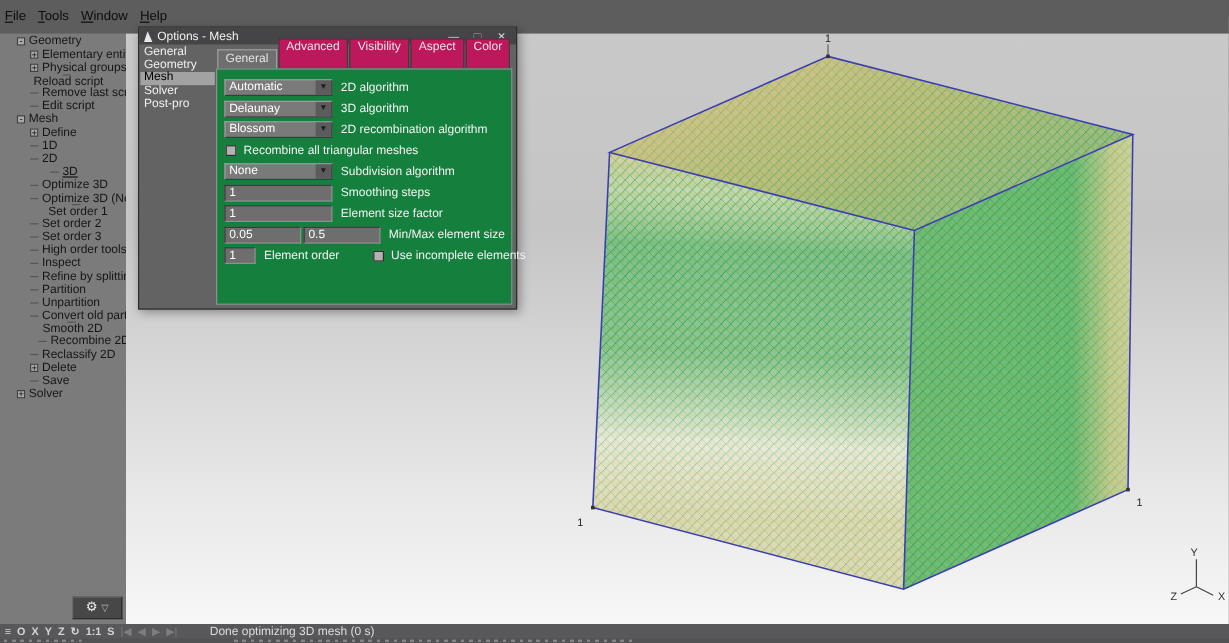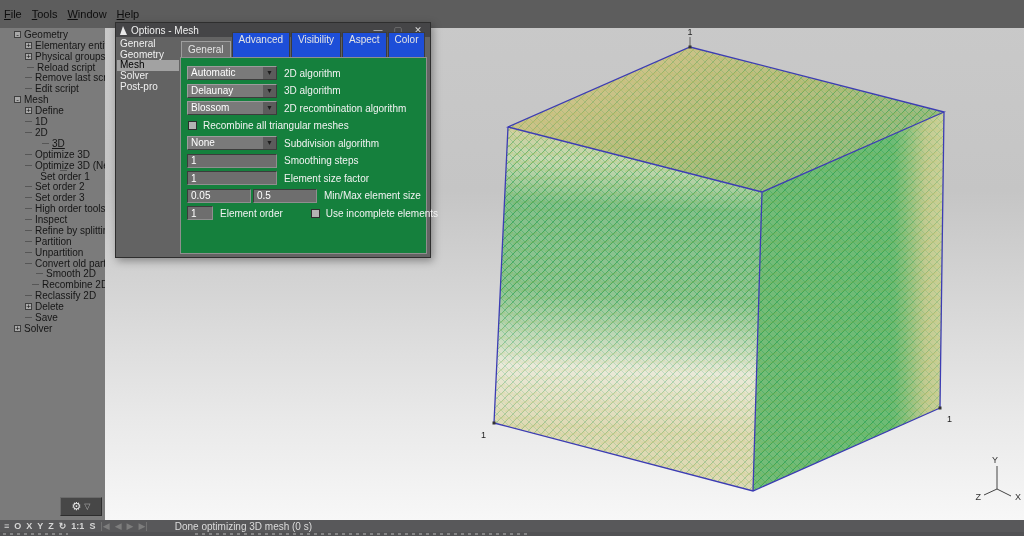--- a/index.html
+++ b/index.html
@@ -43,21 +43,21 @@
   .dlg-icon { width:0; height:0; border-left:3px solid transparent;
               border-right:4px solid transparent; border-bottom:9px solid #e8e8e8; }
   .dlg-btn { font-size:9px; color:#d8d8d8; width:16px; text-align:center; cursor:pointer; }
   .dlg-btn.dim { color:#8a8a8a; }
   #opt-list { position:absolute; left:1px; top:16px; width:62px; }
   .opt-list-item { font-size:10px; color:#f0f0f0; padding:0 3px; height:10.7px;
                    line-height:10.7px; cursor:pointer; white-space:nowrap; }
   .opt-list-item.selected { background:#a2a2a2; color:#000; }
   #opt-content { position:absolute; left:64px; top:17px; right:3px; bottom:3px; }
   #tabs { display:flex; align-items:flex-end; height:18px; padding-left:1px; }
-  .tab { font-size:10px; color:#e4e4e4; background:#1d4ed8; border:1px solid #3c3c3c;
+  .tab { font-size:10px; color:#e4e4e4; background:#be185d; border:1px solid #3c3c3c;
          border-bottom:none; padding:1px 6px 2px 6px; margin-right:1px; height:26px;
          cursor:pointer; }
   .tab.selected { background:#6f6f6f; border-color:#9e9e9e; height:17px; padding-top:2px; }
   #tab-body { position:absolute; left:0; top:17px; right:0; bottom:0;
               border:1px solid #8f8f8f; background:#15803d; padding:8px 6px 0 6px; }
   .row { display:flex; align-items:center; margin-bottom:3.5px; height:14px; }
   .combo { width:90px; height:14px; background:#7a7a7a; display:flex;
            border:1px solid #3c3c3c; border-top-color:#9c9c9c; border-left-color:#9c9c9c;
            cursor:pointer; flex:0 0 auto; }
   .combo .cv { flex:1; font-size:10px; color:#fff; padding:0 3px; line-height:12px;
@@ -109,21 +109,21 @@
         <span>Geometry</span>
       </div>
       <div class="tree-row" style="padding-left: 25px;">
         <span class="expander">+</span>
         <span>Elementary entit</span>
       </div>
       <div class="tree-row" style="padding-left: 25px;">
         <span class="expander">+</span>
         <span>Physical groups</span>
       </div>
-      <div class="tree-row" style="padding-left: 27px;">
+      <div class="tree-row" style="padding-left: 9px; flex-direction: column;">
         <span class="dash"></span>
         <span>Reload script</span>
       </div>
       <div class="tree-row" style="padding-left: 25px;">
         <span class="dash"></span>
         <span>Remove last scr</span>
       </div>
       <div class="tree-row" style="padding-left: 25px;">
         <span class="dash"></span>
         <span>Edit script</span>
@@ -185,21 +185,21 @@
         <span>Partition</span>
       </div>
       <div class="tree-row" style="padding-left: 25px;">
         <span class="dash"></span>
         <span>Unpartition</span>
       </div>
       <div class="tree-row" style="padding-left: 25px;">
         <span class="dash"></span>
         <span>Convert old part</span>
       </div>
-      <div class="tree-row" style="padding-left: 36px;">
+      <div class="tree-row" style="padding-left: 16px; flex-direction: column;">
         <span class="dash"></span>
         <span>Smooth 2D</span>
       </div>
       <div class="tree-row" style="padding-left: 32px;">
         <span class="dash"></span>
         <span>Recombine 2D</span>
       </div>
       <div class="tree-row" style="padding-left: 25px;">
         <span class="dash"></span>
         <span>Reclassify 2D</span>

